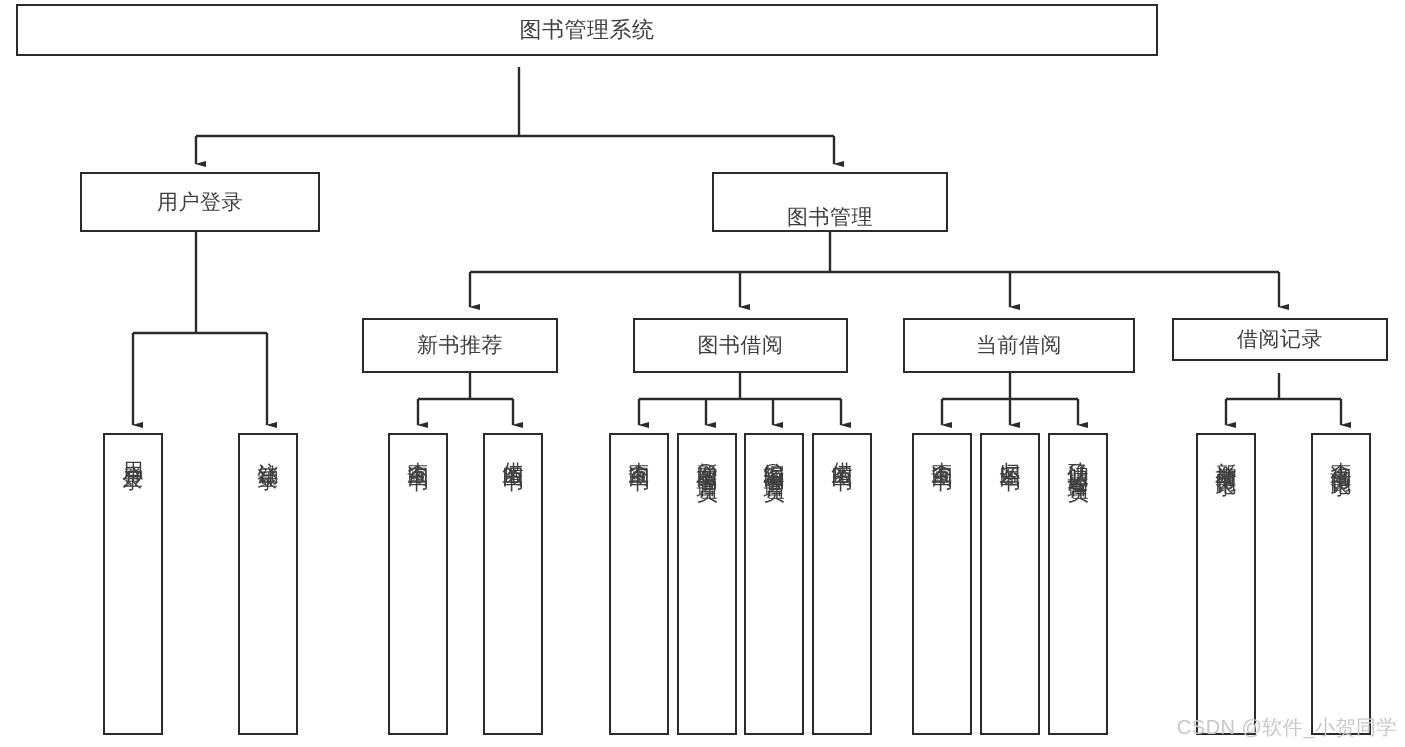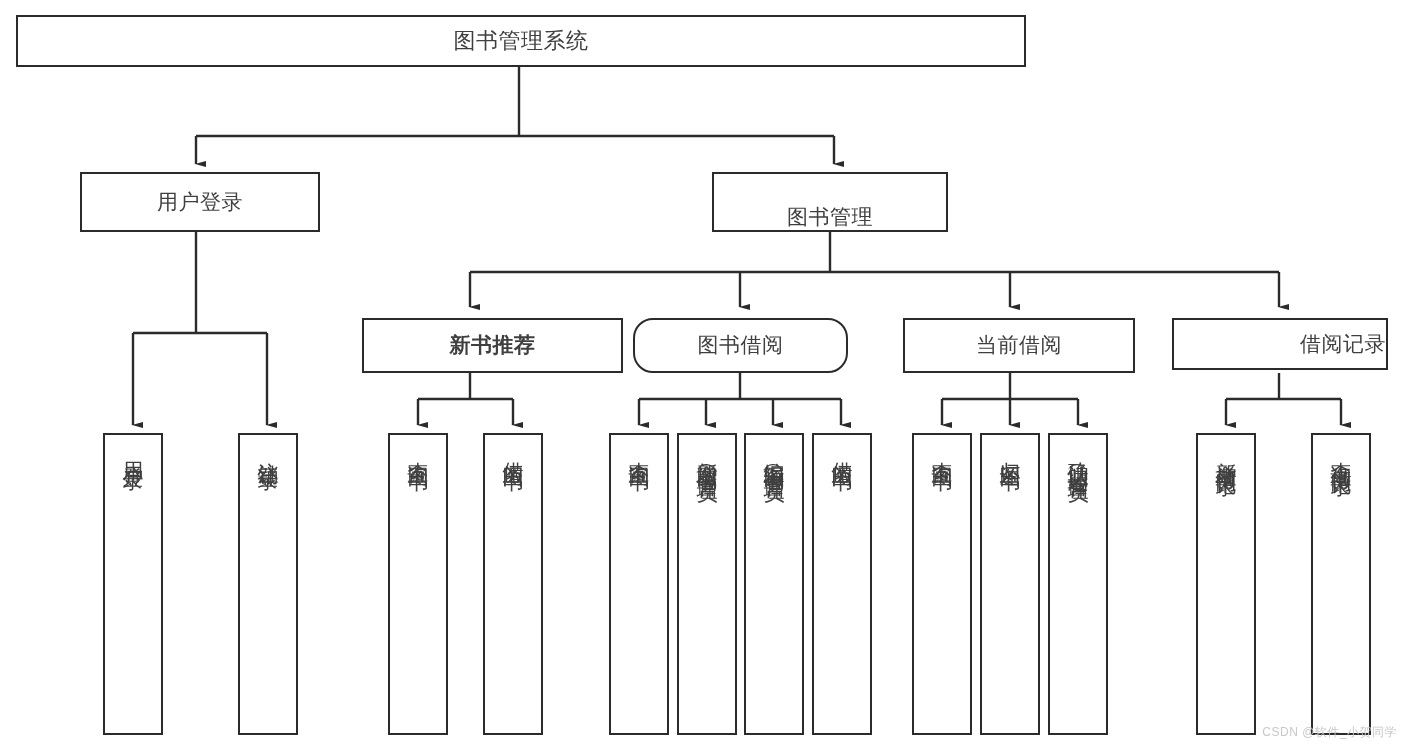--- a/index.html
+++ b/index.html
@@ -30,21 +30,21 @@
     writing-mode:vertical-rl;
     text-orientation:upright;
     font-size:21px;
     letter-spacing:3px;
     line-height:1.05;
   }
   #watermark{
     position:absolute;
     right:8px;
     bottom:6px;
-    font-size:12px;
+    font-size:20px;
     color:#c8c8c8;
     letter-spacing:0.5px;
     white-space:nowrap;
     font-family:"Liberation Sans","DejaVu Sans",sans-serif;
   }
 </style>
 </head>
 <body>
 
 <div id="canvas">
@@ -92,41 +92,41 @@
       <path d="M1010,399 L1010,425" marker-end="url(#arr)"></path>
       <path d="M1078,399 L1078,425" marker-end="url(#arr)"></path>
 
       <path d="M1279,373 L1279,399"></path>
       <path d="M1226,399 L1341,399"></path>
       <path d="M1226,399 L1226,425" marker-end="url(#arr)"></path>
       <path d="M1341,399 L1341,425" marker-end="url(#arr)"></path>
     </g>
   </svg>
 
-  <div class="node root horiz" style="left:16px;top:15px;width:1010px;height:52px;">
+  <div class="node root horiz" style="left:16px;top:4px;width:1142px;height:52px;">
     <span class="lbl">图书管理系统</span>
   </div>
 
   <div class="node horiz" style="left:80px;top:172px;width:240px;height:60px;">
     <span class="lbl">用户登录</span>
   </div>
   <div class="node horiz" style="left:712px;top:172px;width:236px;height:60px;align-items:flex-end;">
     <span class="lbl">图书管理</span>
   </div>
 
-  <div class="node horiz" style="left:362px;top:318px;width:261px;height:55px;font-weight:bold;">
+  <div class="node horiz" style="left:362px;top:318px;width:196px;height:55px;">
     <span class="lbl">新书推荐</span>
   </div>
-  <div class="node horiz" style="left:633px;top:318px;width:215px;height:55px;border-radius:20px;">
+  <div class="node horiz" style="left:633px;top:318px;width:215px;height:55px;">
     <span class="lbl">图书借阅</span>
   </div>
   <div class="node horiz" style="left:903px;top:318px;width:232px;height:55px;">
     <span class="lbl">当前借阅</span>
   </div>
-  <div class="node horiz" style="left:1172px;top:318px;width:216px;height:52px;justify-content:flex-end;">
+  <div class="node horiz" style="left:1172px;top:318px;width:216px;height:43px;">
     <span class="lbl">借阅记录</span>
   </div>
 
   <div class="node vert" style="left:103px;top:433px;width:60px;height:302px;">
     <span class="lbl">用户登录</span>
   </div>
   <div class="node vert" style="left:238px;top:433px;width:60px;height:302px;">
     <span class="lbl">注销登录</span>
   </div>
 

